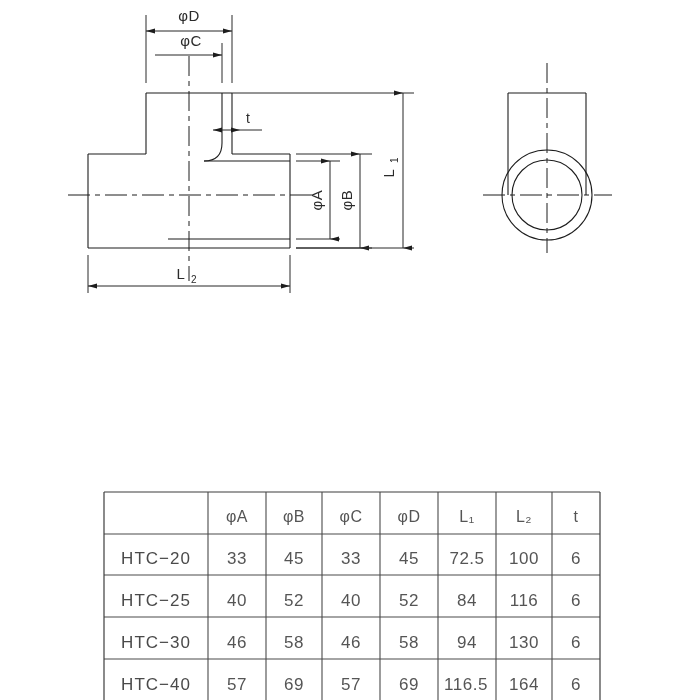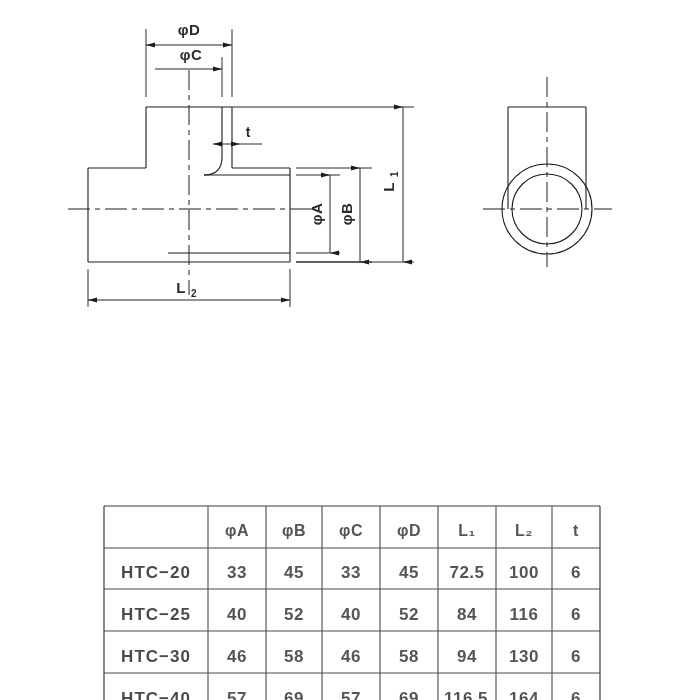--- a/index.html
+++ b/index.html
@@ -11,24 +11,23 @@
     width: 700px;
     height: 700px;
     position: relative;
     font-family: "Liberation Sans", sans-serif;
     color: #1a1a1a;
     overflow: hidden;
   }
   #drawing-root {
     position: absolute;
     left: 0;
-    top: 17px;
+    top: 3px;
     width: 700px;
     height: 603px;
-    font-weight: bold;
   }
   svg.sheet {
     display: block;
     width: 700px;
     height: 700px;
   }
   .ln {
     stroke: #1d1d1d;
     stroke-width: 1.1;
     fill: none;

